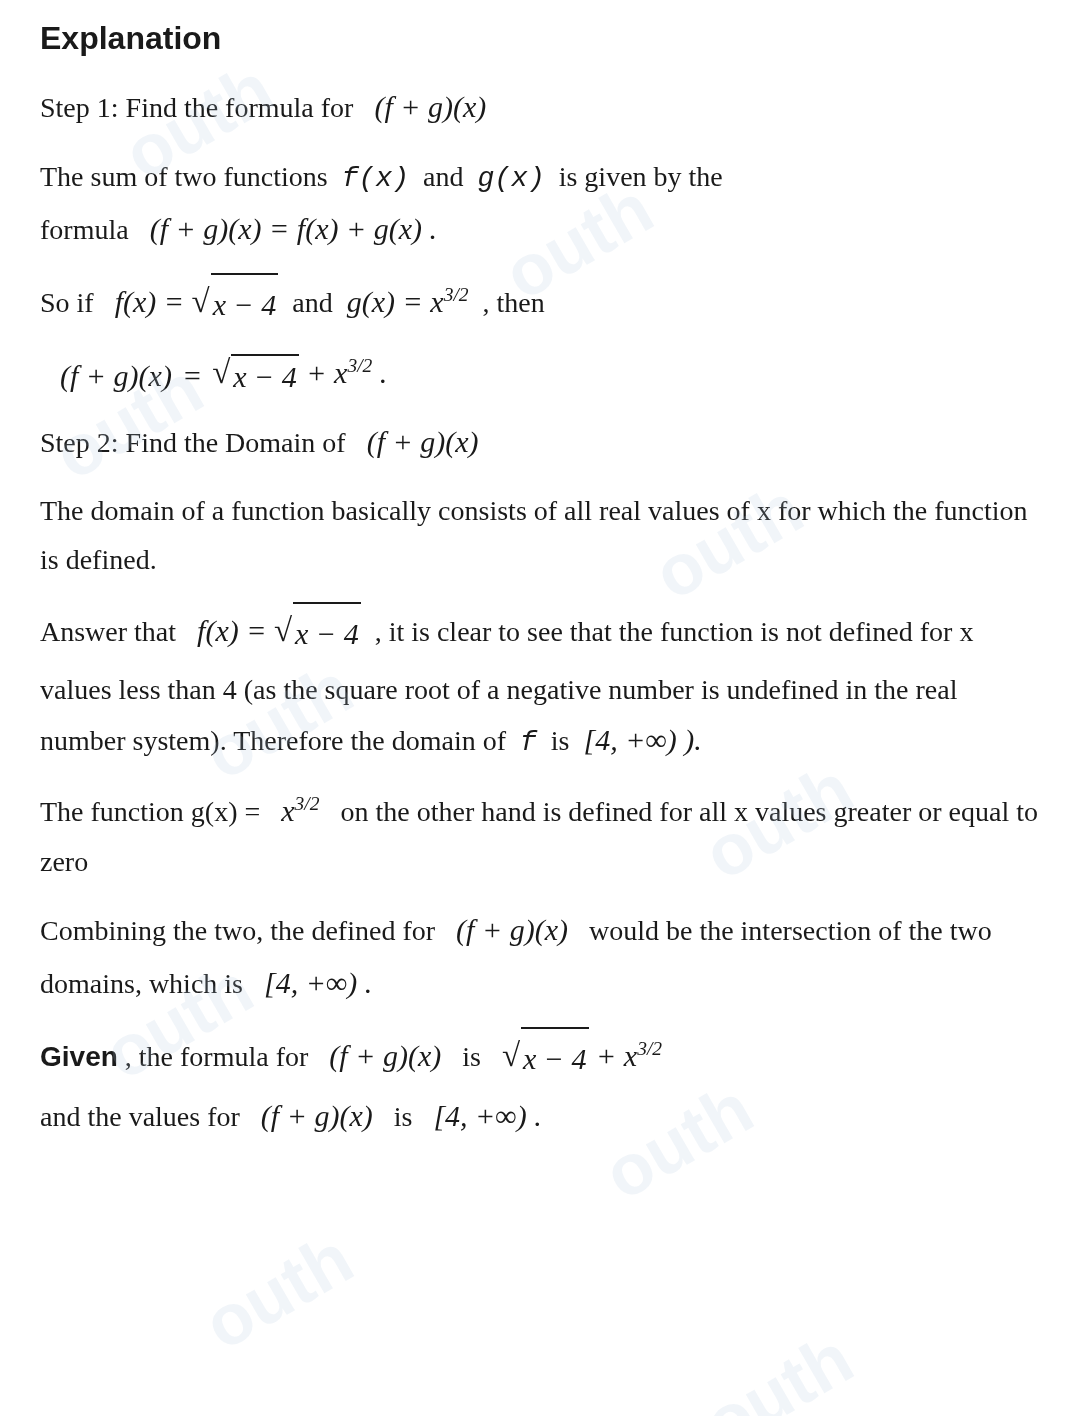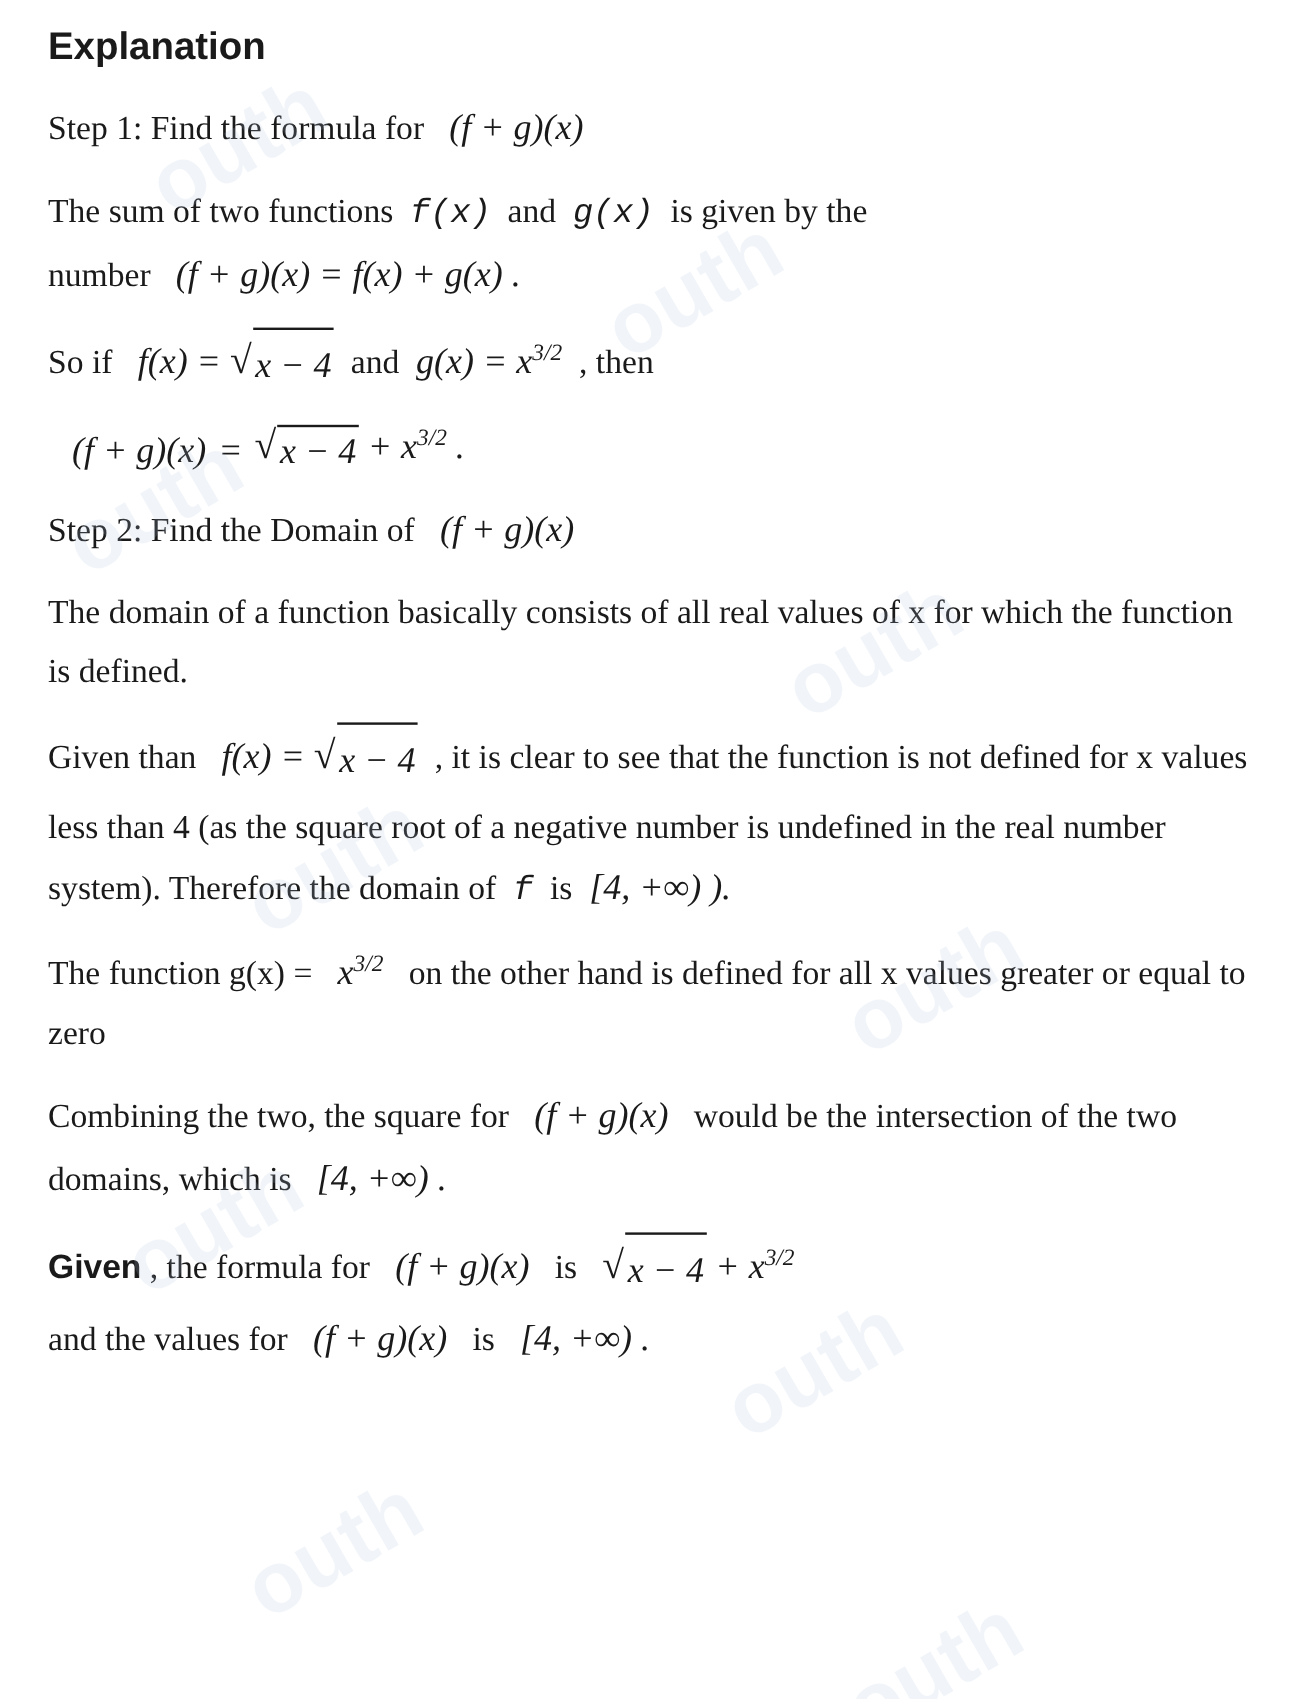--- a/index.html
+++ b/index.html
@@ -130,21 +130,21 @@
   <span class="math-display">(<i>f</i> + <i>g</i>)(<i>x</i>)</span>
 </p>
 
 <p>
   <span>The sum of two functions</span>
   &nbsp;<span class="math"><i>f</i>(<i>x</i>)</span>&nbsp;
   <span>and</span>
   &nbsp;<span class="math"><i>g</i>(<i>x</i>)</span>&nbsp;
   <span>is given by the</span>
   <br>
-  <span>number</span>
+  <span>formula</span>
   &nbsp;
   <span class="math-display">(<i>f</i> + <i>g</i>)(<i>x</i>) = <i>f</i>(<i>x</i>) + <i>g</i>(<i>x</i>) .</span>
 </p>
 
 <p>
   <span>So if</span>
   &nbsp;
   <span class="math-display">
     <i>f</i>(<i>x</i>) = <span class="sqrt-expr">
         <span class="sqrt-symbol">√</span>
@@ -172,21 +172,21 @@
 
 <p>
   <span>Step 2: Find the Domain of</span>
   &nbsp;
   <span class="math-display">(<i>f</i> + <i>g</i>)(<i>x</i>)</span>
 </p>
 
 <p>The domain of a function basically consists of all real values of x for which the function is defined.</p>
 
 <p>
-  <span>Given than</span>
+  <span>Answer that</span>
   &nbsp;
   <span class="math-display">
     <i>f</i>(<i>x</i>) = <span class="sqrt-expr">
         <span class="sqrt-symbol">√</span>
         <span class="sqrt-content"><i>x</i> − 4</span>
       </span>
   </span>
   &nbsp;<span>, it is clear to see that the function is not defined for x values less than 4 (as the square root of a negative number is undefined in the real number system). Therefore the domain of</span>
   &nbsp;<span class="math"><i>f</i></span>&nbsp;
   <span>is</span>&nbsp;
@@ -195,21 +195,21 @@
 
 <p>
   <span>The function g(x) =</span>
   &nbsp;
   <span class="math-display"><i>x</i><sup>3/2</sup></span>
   &nbsp;
   <span>on the other hand is defined for all x values greater or equal to zero</span>
 </p>
 
 <p>
-  <span>Combining the two, the square for</span>
+  <span>Combining the two, the defined for</span>
   &nbsp;
   <span class="math-display">(<i>f</i> + <i>g</i>)(<i>x</i>)</span>
   &nbsp;
   <span>would be the intersection of the two domains, which is</span>
   &nbsp;
   <span class="math-display">[4, +∞) .</span>
 </p>
 
 <p>
   <span class="answer-bold">Given</span>

